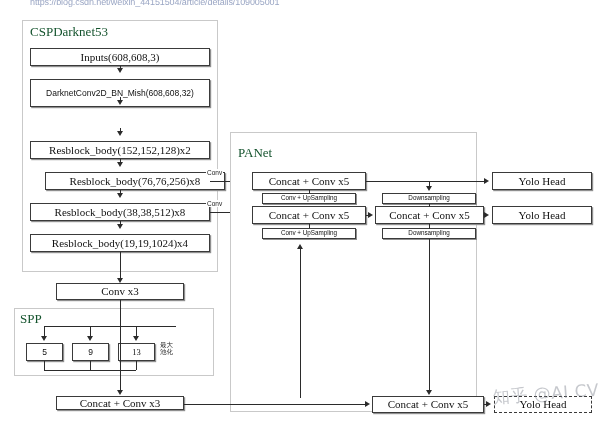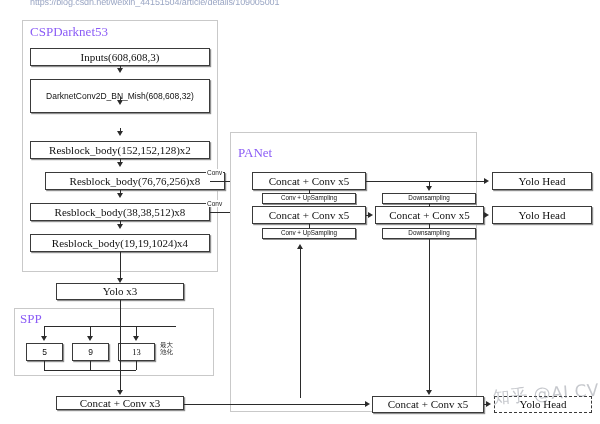--- a/index.html
+++ b/index.html
@@ -17,21 +17,21 @@
     letter-spacing:-0.1px;
   }
 
   
   .group{
     position:absolute;border:1px solid #c9c9c9;background:#ffffff;
     box-sizing:border-box;
   }
   .group-title{
     position:absolute;font-family:"Liberation Serif","DejaVu Serif",serif;
-    font-size:13px;color:#8b5cf6;white-space:nowrap;
+    font-size:13px;color:#14532d;white-space:nowrap;
   }
 
   
   .box{
     position:absolute;box-sizing:border-box;background:#ffffff;
     border:1px solid #3a3a3a;
     display:flex;align-items:center;justify-content:center;
     font-size:8.5px;color:#111;white-space:nowrap;
     box-shadow:1.2px 1.2px 0 #8f8f8f;
     line-height:1;
@@ -75,21 +75,21 @@
 
   <div class="url-bar">https://blog.csdn.net/weixin_44151504/article/details/109005001</div>
 
   <div class="group" style="left:22px;top:20px;width:196px;height:252px;"></div>
   <div class="group-title" style="left:30px;top:24px;">CSPDarknet53</div>
 
   <div class="box big" style="left:30px;top:48px;width:180px;height:18px;">Inputs(608,608,3)</div>
   <div class="arrow down" style="left:116.5px;top:68px;"></div>
   <div class="ln lnv" style="left:120px;top:66px;height:4px;"></div>
 
-  <div class="box" style="left:30px;top:79px;width:180px;height:34px;">DarknetConv2D_BN_Mish(608,608,32)</div>
+  <div class="box" style="left:30px;top:79px;width:180px;height:28px;">DarknetConv2D_BN_Mish(608,608,32)</div>
   <div class="ln lnv" style="left:120px;top:97px;height:5px;"></div>
   <div class="arrow down" style="left:116.5px;top:100px;"></div>
 
   <div class="ln lnv" style="left:120px;top:128px;height:5px;"></div>
   <div class="arrow down" style="left:116.5px;top:131px;"></div>
 
   <div class="box big" style="left:30px;top:141px;width:180px;height:18px;">Resblock_body(152,152,128)x2</div>
   <div class="ln lnv" style="left:120px;top:159px;height:5px;"></div>
   <div class="arrow down" style="left:116.5px;top:162px;"></div>
 
@@ -99,21 +99,21 @@
 
   <div class="box big" style="left:30px;top:203px;width:180px;height:18px;">Resblock_body(38,38,512)x8</div>
   <div class="ln lnv" style="left:120px;top:221px;height:5px;"></div>
   <div class="arrow down" style="left:116.5px;top:224px;"></div>
 
   <div class="box big" style="left:30px;top:234px;width:180px;height:18px;">Resblock_body(19,19,1024)x4</div>
 
   <div class="ln lnv" style="left:120px;top:252px;height:28px;"></div>
   <div class="arrow down" style="left:116.5px;top:278px;"></div>
 
-  <div class="box big" style="left:56px;top:283px;width:128px;height:17px;">Yolo x3</div>
+  <div class="box big" style="left:56px;top:283px;width:128px;height:17px;">Conv x3</div>
 
   <div class="ln lnh" style="left:210px;top:181px;width:38px;"></div>
   <div class="arrow right" style="left:246px;top:177.5px;"></div>
   <div class="edge-label" style="left:206px;top:169px;">Conv</div>
 
   <div class="ln lnh" style="left:210px;top:212px;width:38px;"></div>
   <div class="arrow right" style="left:246px;top:208.5px;"></div>
   <div class="edge-label" style="left:206px;top:200px;">Conv</div>
 
   <div class="group" style="left:14px;top:308px;width:200px;height:68px;"></div>

